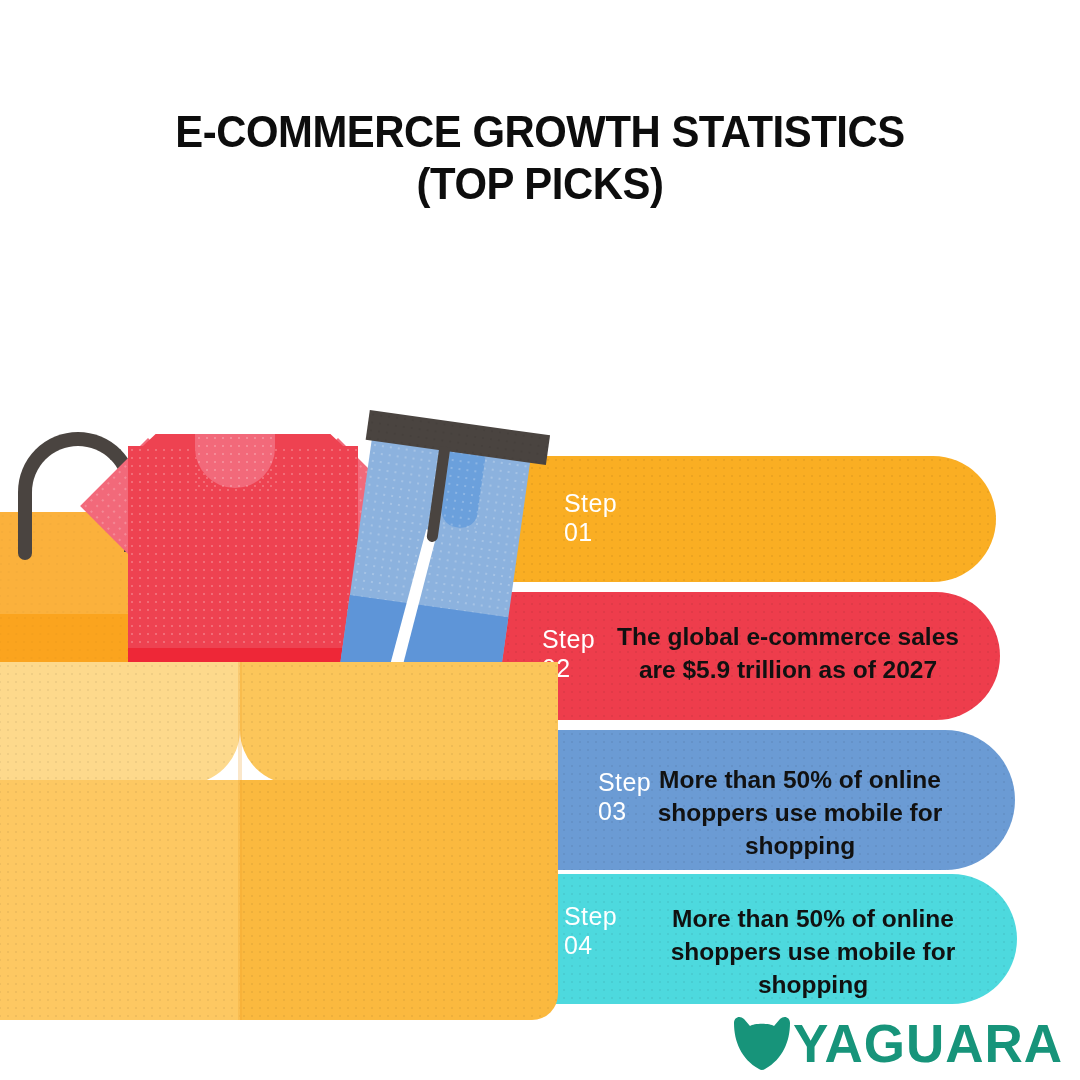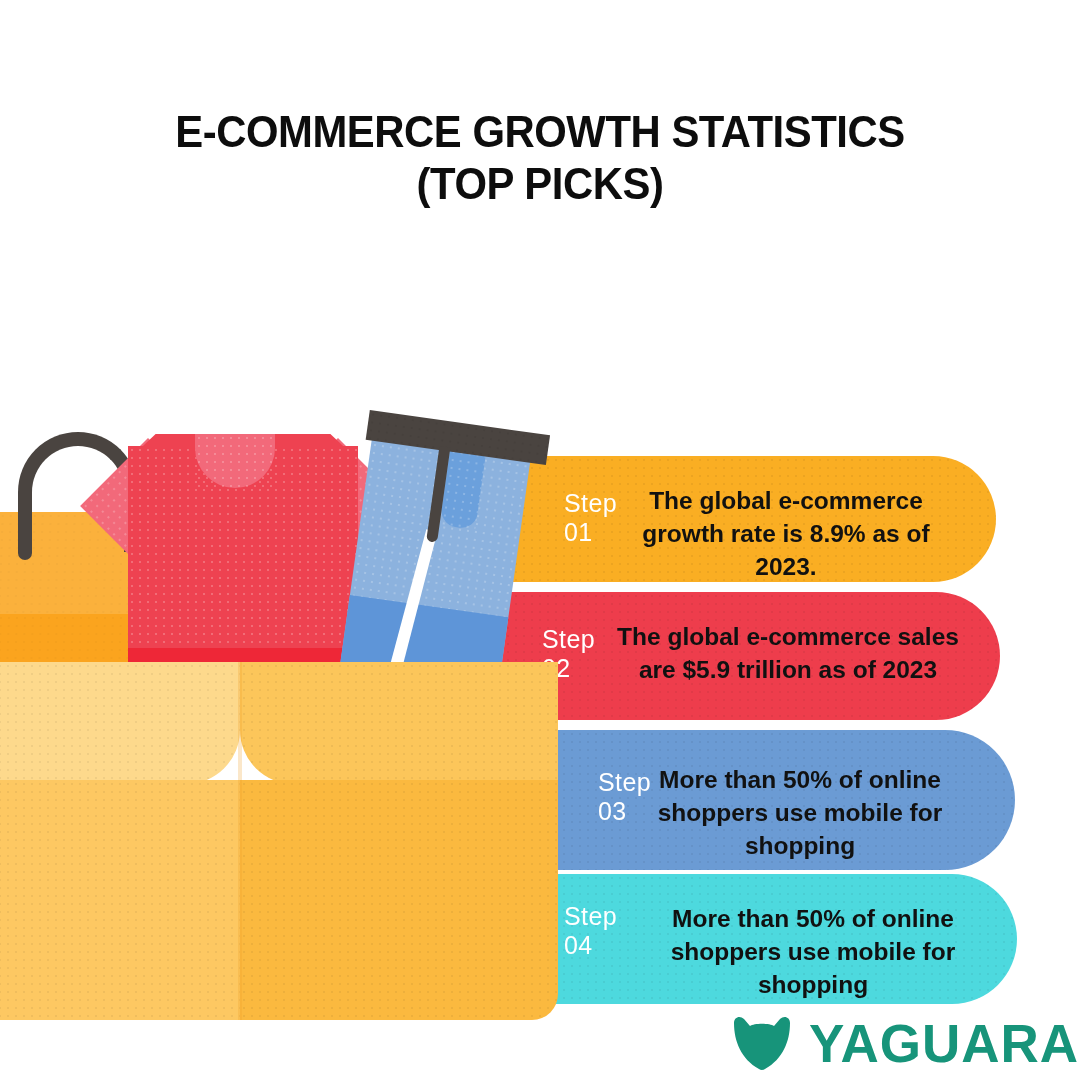--- a/index.html
+++ b/index.html
@@ -292,21 +292,20 @@
     background: rgba(240,160,40,0.25);
   }
 
   
   #logo {
     position: absolute;
     left: 731px; top: 1012px;
     width: 330px; height: 62px;
     display: flex;
     align-items: center;
-    gap: 16px;
     z-index: 9;
   }
   #logo-text {
     font-family: "Liberation Sans", sans-serif;
     font-weight: bold;
     font-size: 53px;
     letter-spacing: 1px;
     color: #17947A;
     line-height: 1;
   }
@@ -318,28 +317,27 @@
 
   <div class="title-block">
     <span class="title-line">E-COMMERCE GROWTH STATISTICS</span>
     <span class="title-line">(TOP PICKS)</span>
   </div>
 
   <div class="bar" id="bar1">
     <div class="tex"></div>
     <div class="step-label">Step
 01</div>
-    <div class="bar-text">The global e-commerce growth rate is 8.9% as of 2023.</div>
   </div>
 
   <div class="bar" id="bar2">
     <div class="tex"></div>
     <div class="step-label">Step
 02</div>
-    <div class="bar-text">The global e-commerce sales are $5.9 trillion as of 2023</div>
+    <div class="bar-text">The global e-commerce sales are $5.9 trillion as of 2027</div>
   </div>
 
   <div class="bar" id="bar3">
     <div class="tex"></div>
     <div class="step-label">Step
 03</div>
     <div class="bar-text">More than 50% of online shoppers use mobile for shopping</div>
   </div>
 
   <div class="bar" id="bar4">

